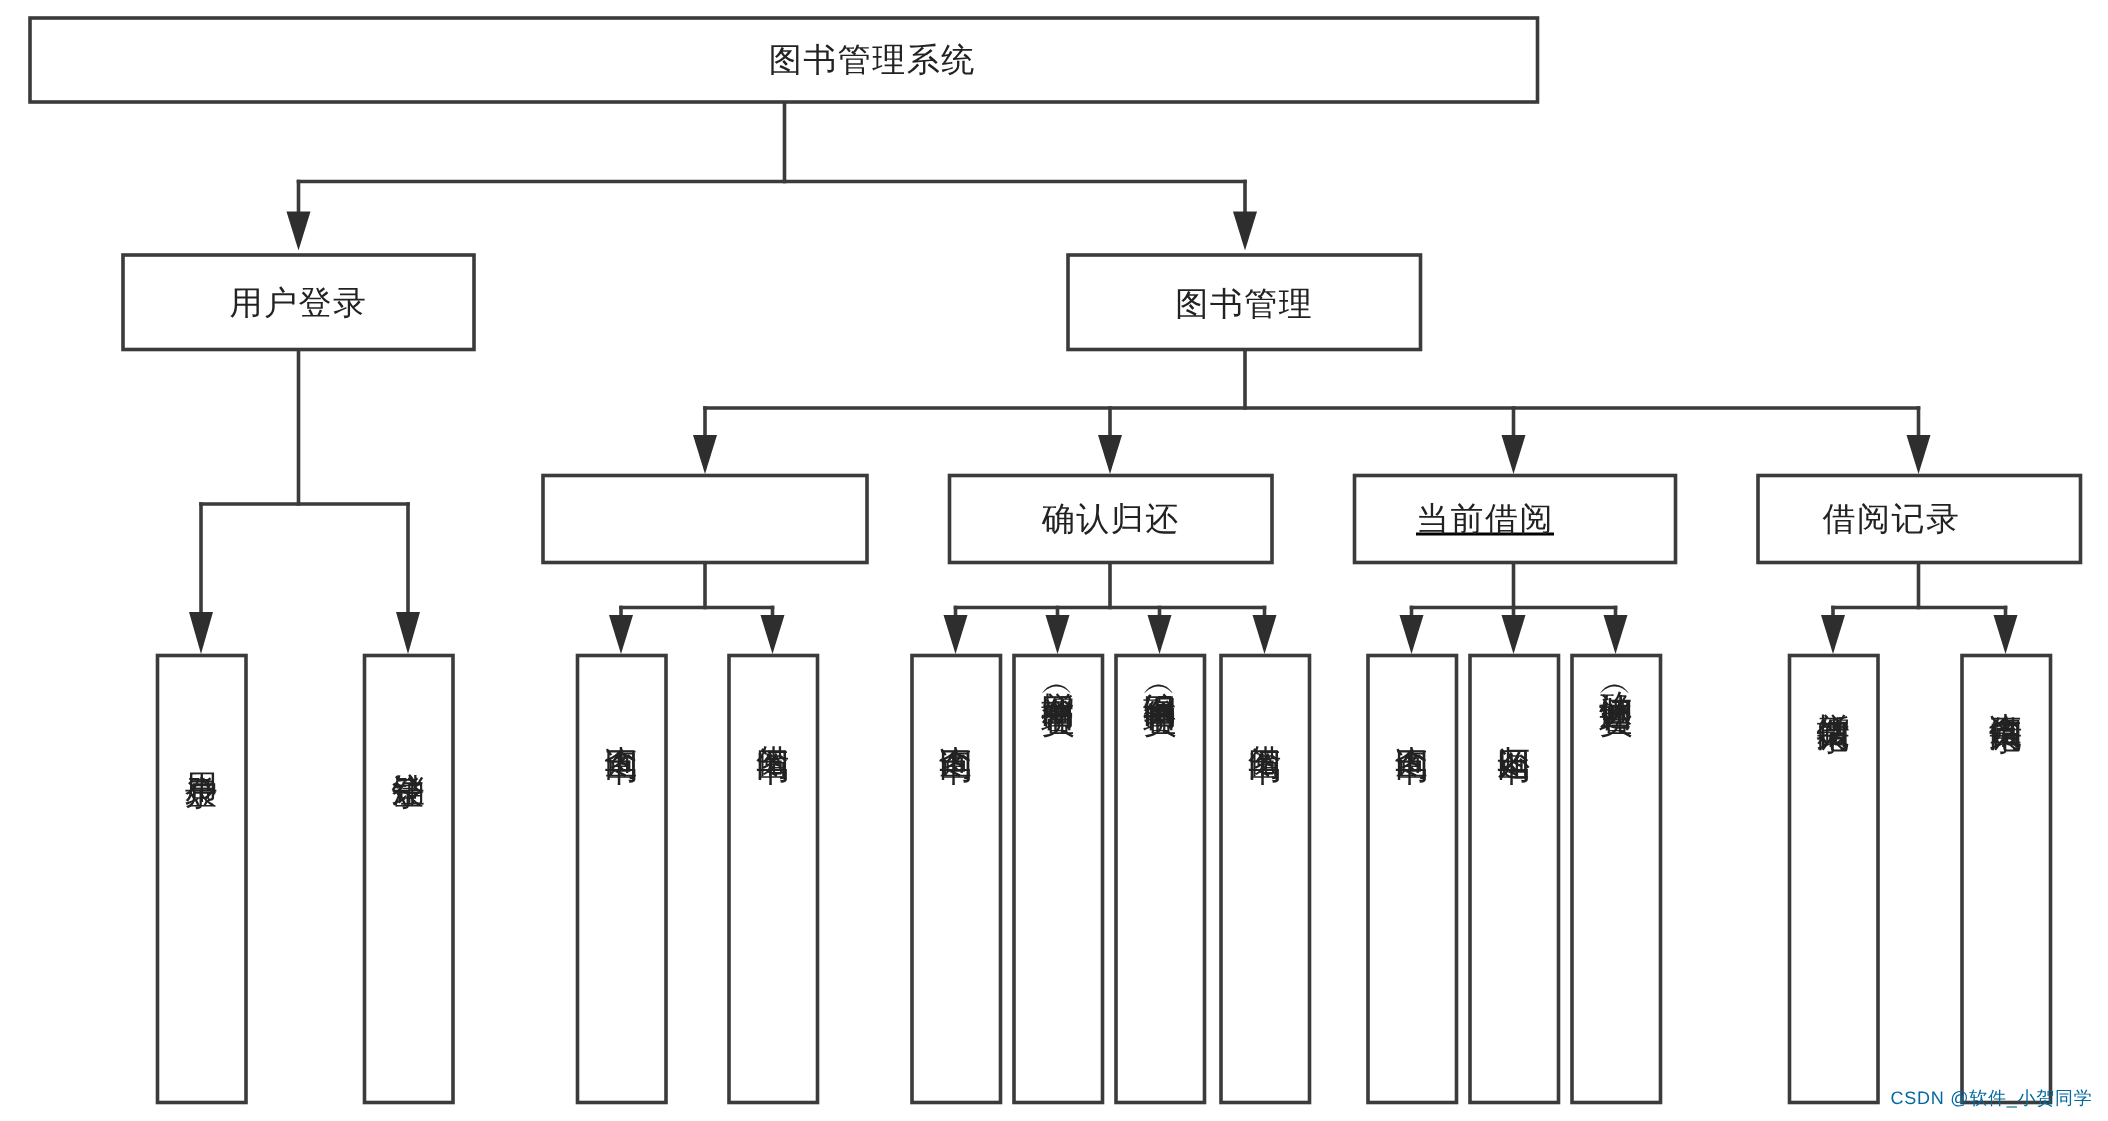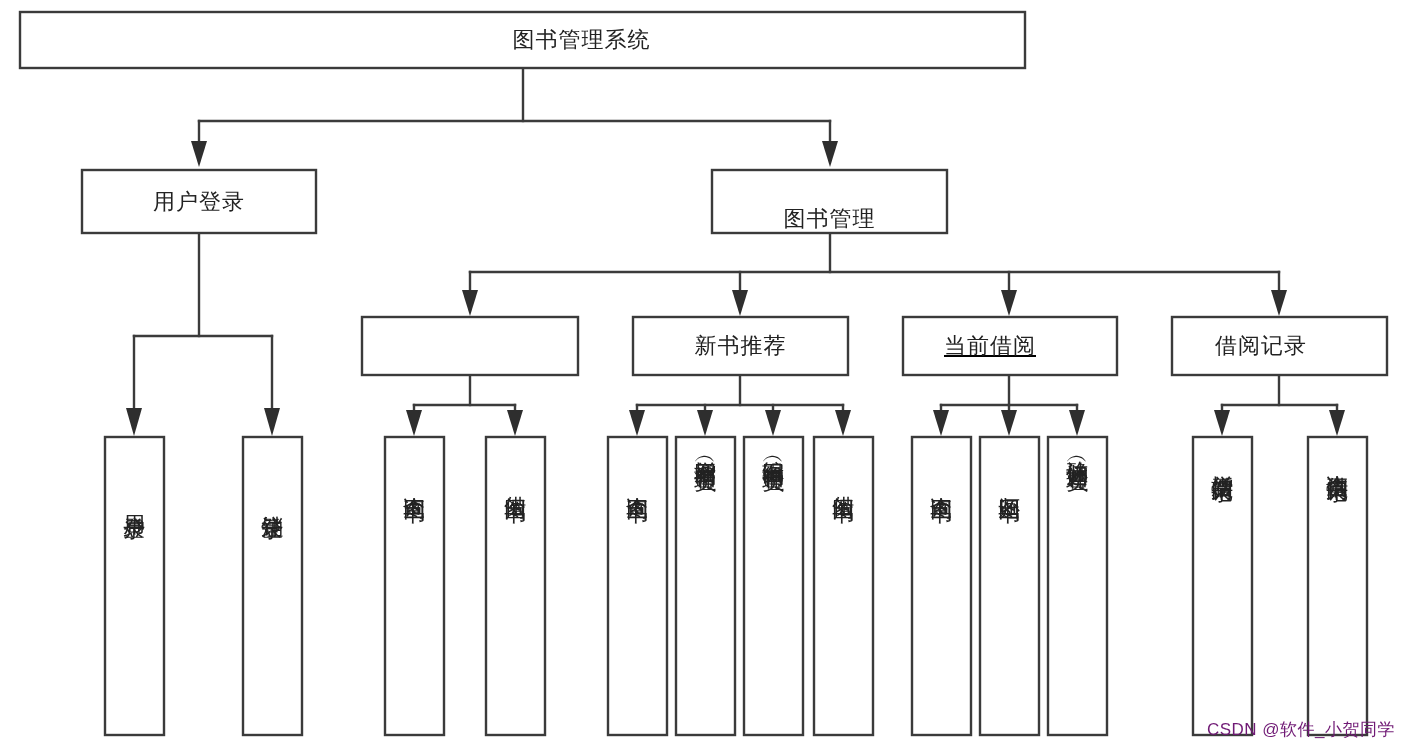--- a/index.html
+++ b/index.html
@@ -70,22 +70,22 @@
     font-size: 22px;
     color: #222222;
     letter-spacing: 1px;
     white-space: nowrap;
   }
   .watermark {
     position: absolute;
     right: 10px;
     bottom: 6px;
     font-family: "Liberation Sans", "DejaVu Sans", sans-serif;
-    font-size: 17px;
-    color: #701a75;
+    font-size: 12px;
+    color: #0369a1;
     white-space: nowrap;
     letter-spacing: 0.5px;
   }
 </style>
 </head>
 <body>
 
 <div id="diagram-root">
 
   <svg class="diagram-canvas" viewBox="0 0 1405 747" xmlns="http://www.w3.org/2000/svg">
@@ -195,26 +195,26 @@
     <rect class="node-box" x="1308" y="437" width="59" height="298"></rect>
   </svg>
 
   <div class="horiz-text-wrap" style="left:20px; top:12px; width:1123px; height:56px;">
     <span class="horiz-text">图书管理系统</span>
   </div>
 
   <div class="horiz-text-wrap" style="left:82px; top:170px; width:234px; height:63px;">
     <span class="horiz-text">用户登录</span>
   </div>
-  <div class="horiz-text-wrap" style="left:712px; top:182px; width:235px; height:74px;">
+  <div class="horiz-text-wrap" style="left:712px; top:166px; width:235px; height:74px;">
     <span class="horiz-text">图书管理</span>
   </div>
 
   <div class="horiz-text-wrap" style="left:633px; top:317px; width:215px; height:58px;">
-    <span class="horiz-text">新书推荐</span>
+    <span class="horiz-text">确认归还</span>
   </div>
   <div class="horiz-text-wrap" style="left:903px; top:317px; width:174px; height:58px;text-decoration:underline;">
     <span class="horiz-text">当前借阅</span>
   </div>
   <div class="horiz-text-wrap" style="left:1172px; top:317px; width:178px; height:58px;">
     <span class="horiz-text">借阅记录</span>
   </div>
 
   <div class="vert-text-wrap" style="left:105px; top:437px; width:59px; height:298px; padding-top:60px;">
     <span class="vert-text">用户登录</span>

